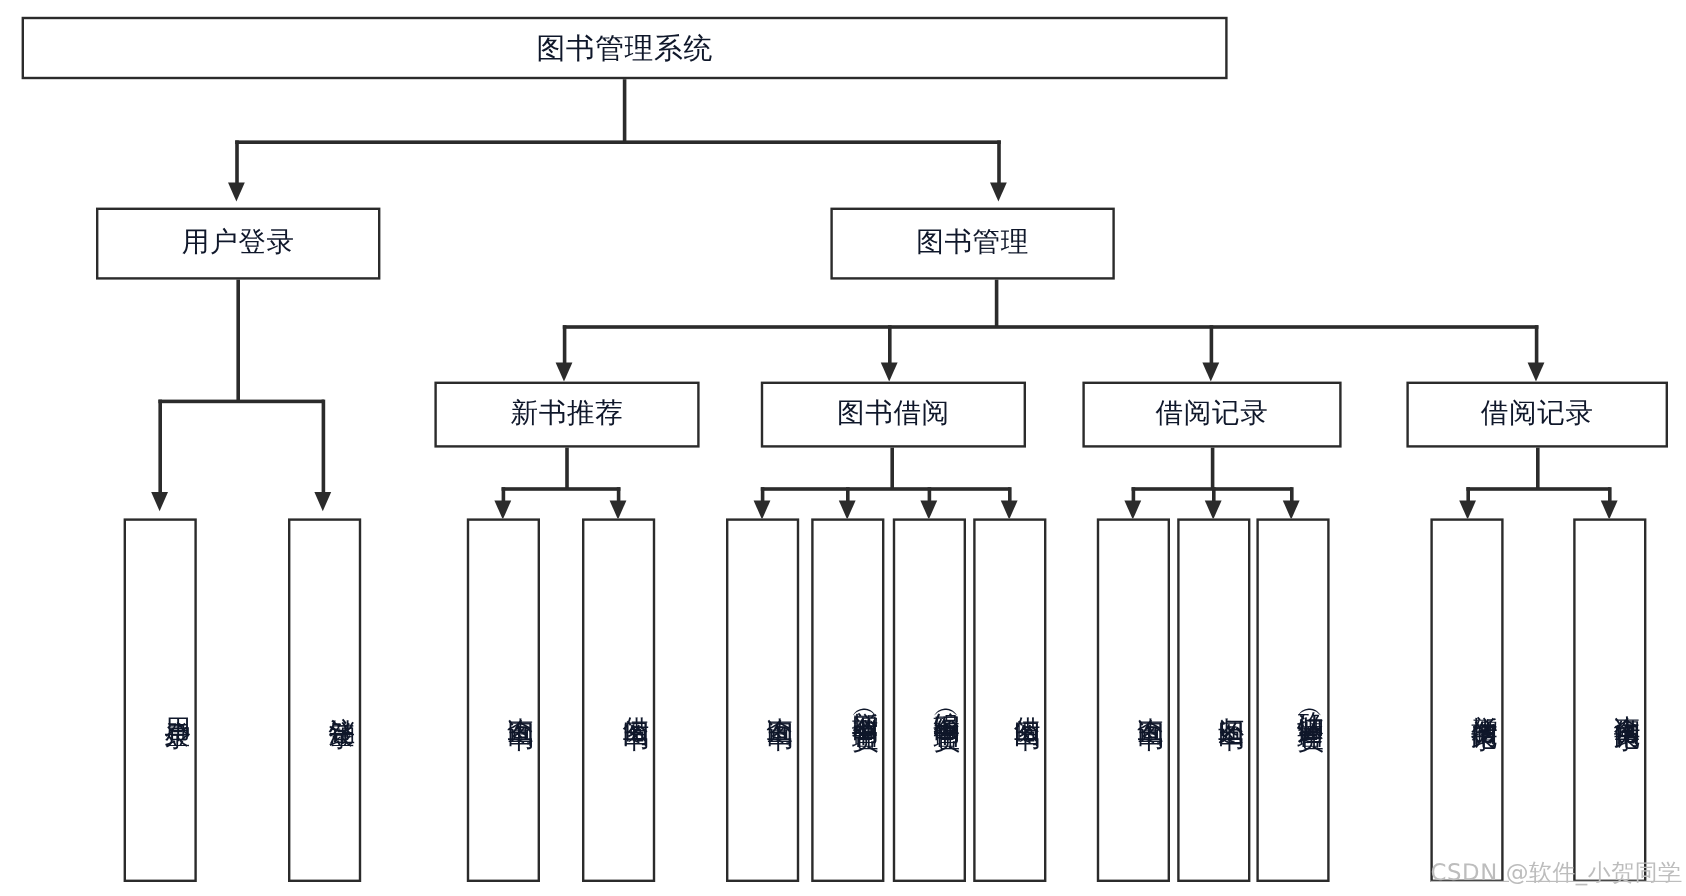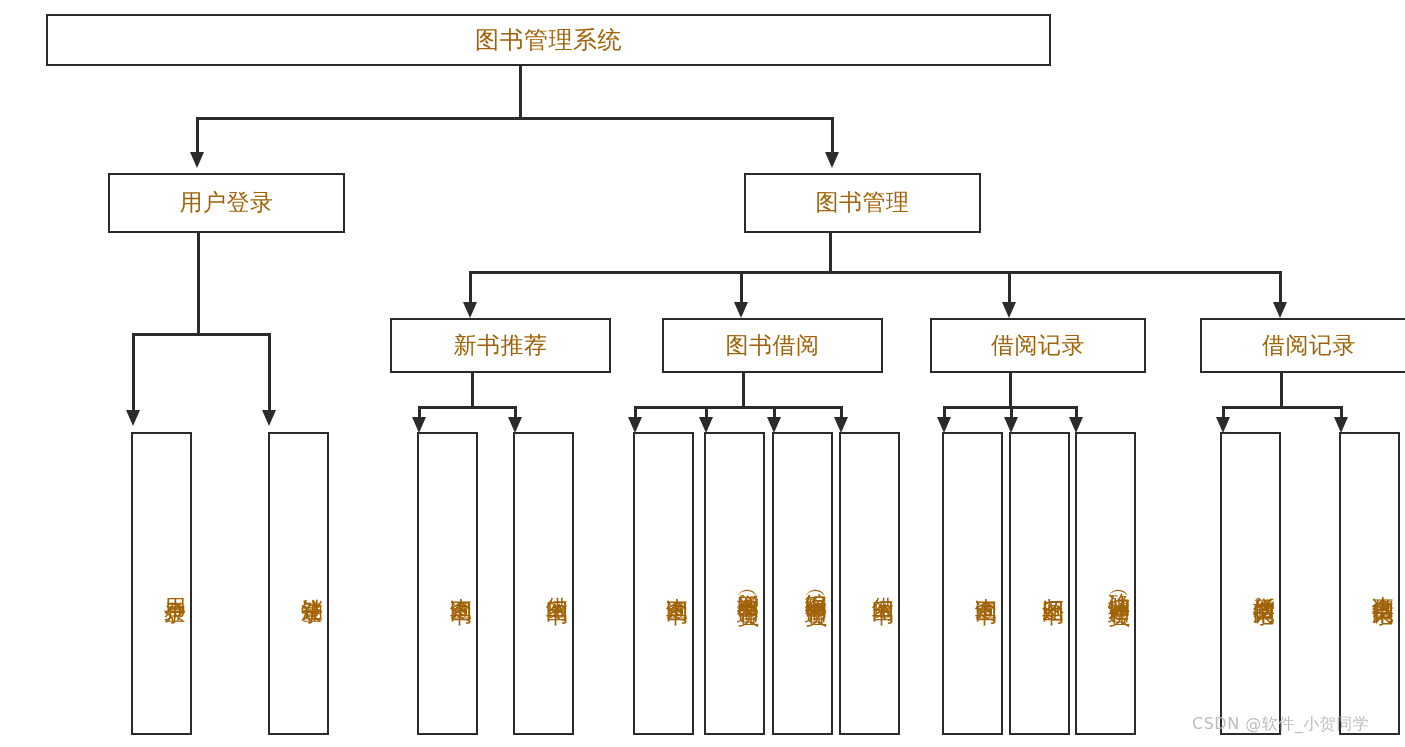--- a/index.html
+++ b/index.html
@@ -18,22 +18,21 @@
     overflow: hidden;
   }
   .node {
     position: absolute;
     box-sizing: border-box;
     border: 2.5px solid #2b2b2b;
     background: #ffffff;
     display: flex;
     align-items: center;
     justify-content: center;
-    color: #a16207;
-    margin-left: 28px;
+    color: #0f172a;
   }
   .node.horizontal {
     font-size: 23px;
     line-height: 1.2;
     letter-spacing: 0.5px;
   }
   .node.root {
     font-size: 24px;
   }
   .node.leaf {
@@ -65,24 +64,25 @@
     position: absolute;
     width: 0;
     height: 0;
     border-left: 7px solid transparent;
     border-right: 7px solid transparent;
     border-top: 16px solid #2b2b2b;
   }
   .watermark {
     position: absolute;
     color: #bdbdbd;
-    font-size: 16px;
+    font-size: 19px;
     letter-spacing: 0.5px;
     white-space: nowrap;
     pointer-events: none;
+    text-decoration: underline;
   }
 </style>
 </head>
 <body>
 
 <div id="canvas">
 
   <div class="node root horizontal" style="left:18px; top:14px; width:1005px; height:52px;">
     <span>图书管理系统</span>
   </div>
@@ -94,21 +94,21 @@
   <div class="connector v" style="left:196px; top:117px; width:2.5px; height:38px;"></div>
   <div class="arrow" style="left:190px; top:152px;"></div>
 
   <div class="connector v" style="left:831px; top:117px; width:2.5px; height:38px;"></div>
   <div class="arrow" style="left:825px; top:152px;"></div>
 
   <div class="node horizontal" style="left:80px; top:173px; width:237px; height:60px;">
     <span>用户登录</span>
   </div>
 
-  <div class="node horizontal" style="left:716px; top:173px; width:237px; height:60px;">
+  <div class="node horizontal" style="left:692px; top:173px; width:237px; height:60px;">
     <span>图书管理</span>
   </div>
 
   <div class="connector v" style="left:197px; top:233px; width:2.5px; height:102px;"></div>
   <div class="connector h" style="left:132px; top:333px; width:138px; height:2.5px;"></div>
   <div class="connector v" style="left:132px; top:333px; width:2.5px; height:80px;"></div>
   <div class="arrow" style="left:126px; top:410px;"></div>
   <div class="connector v" style="left:268px; top:333px; width:2.5px; height:80px;"></div>
   <div class="arrow" style="left:262px; top:410px;"></div>
 

